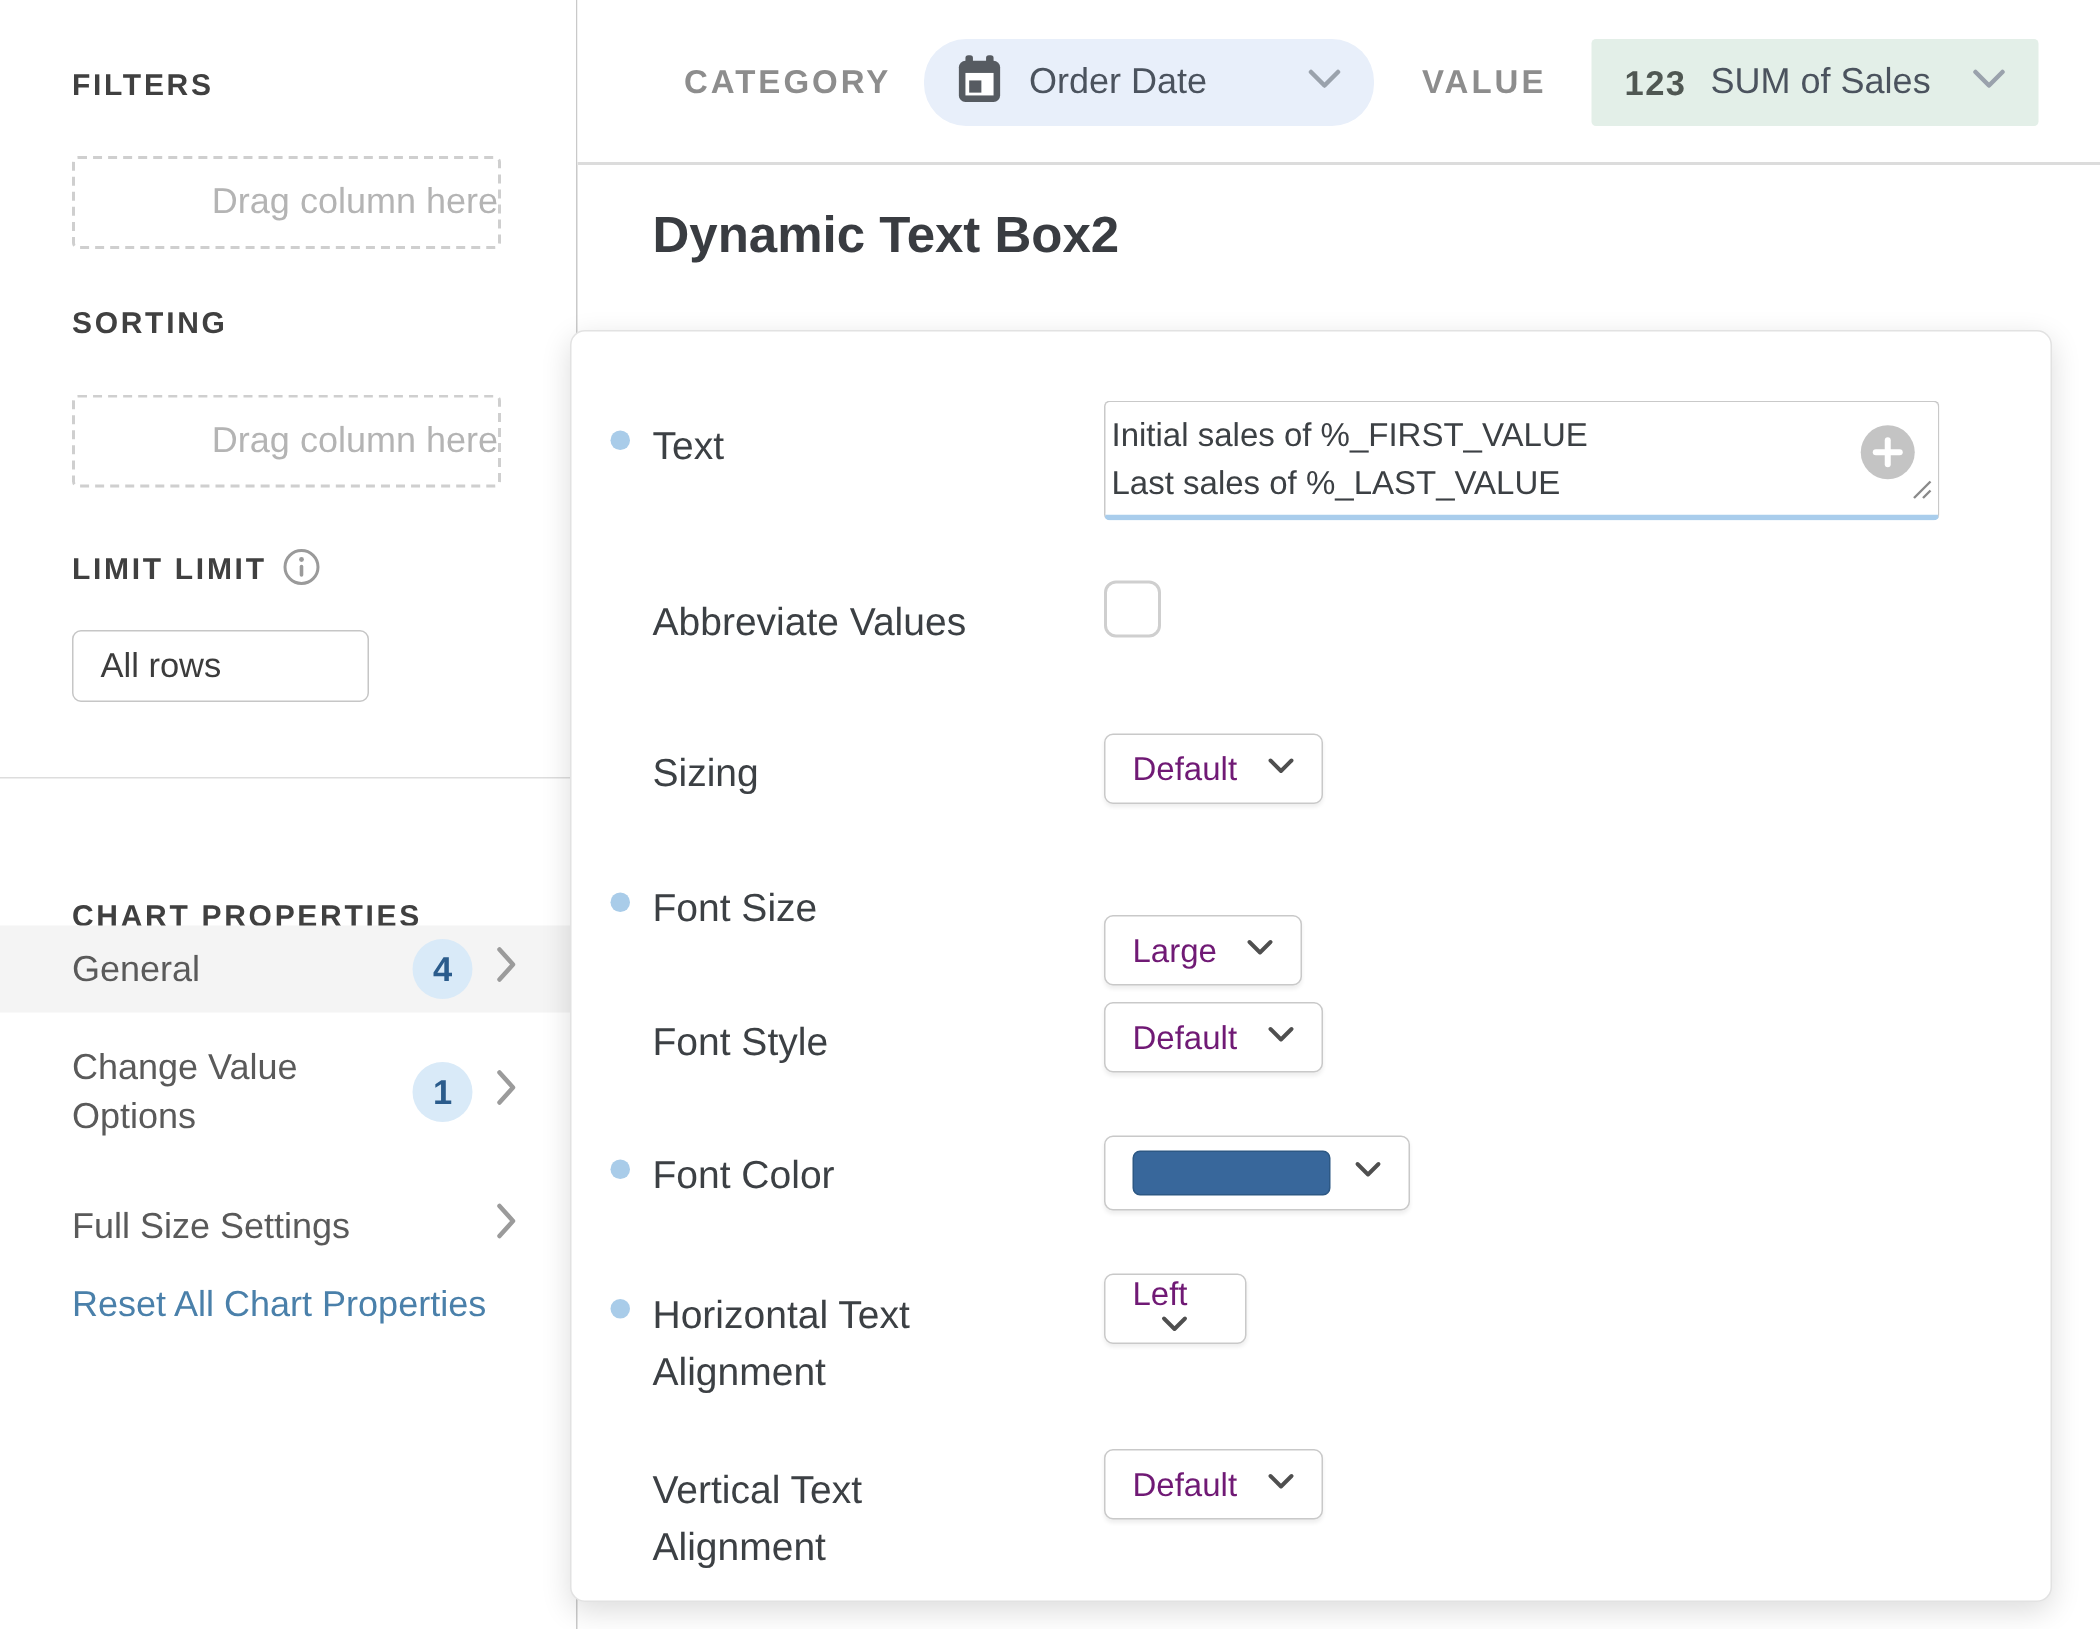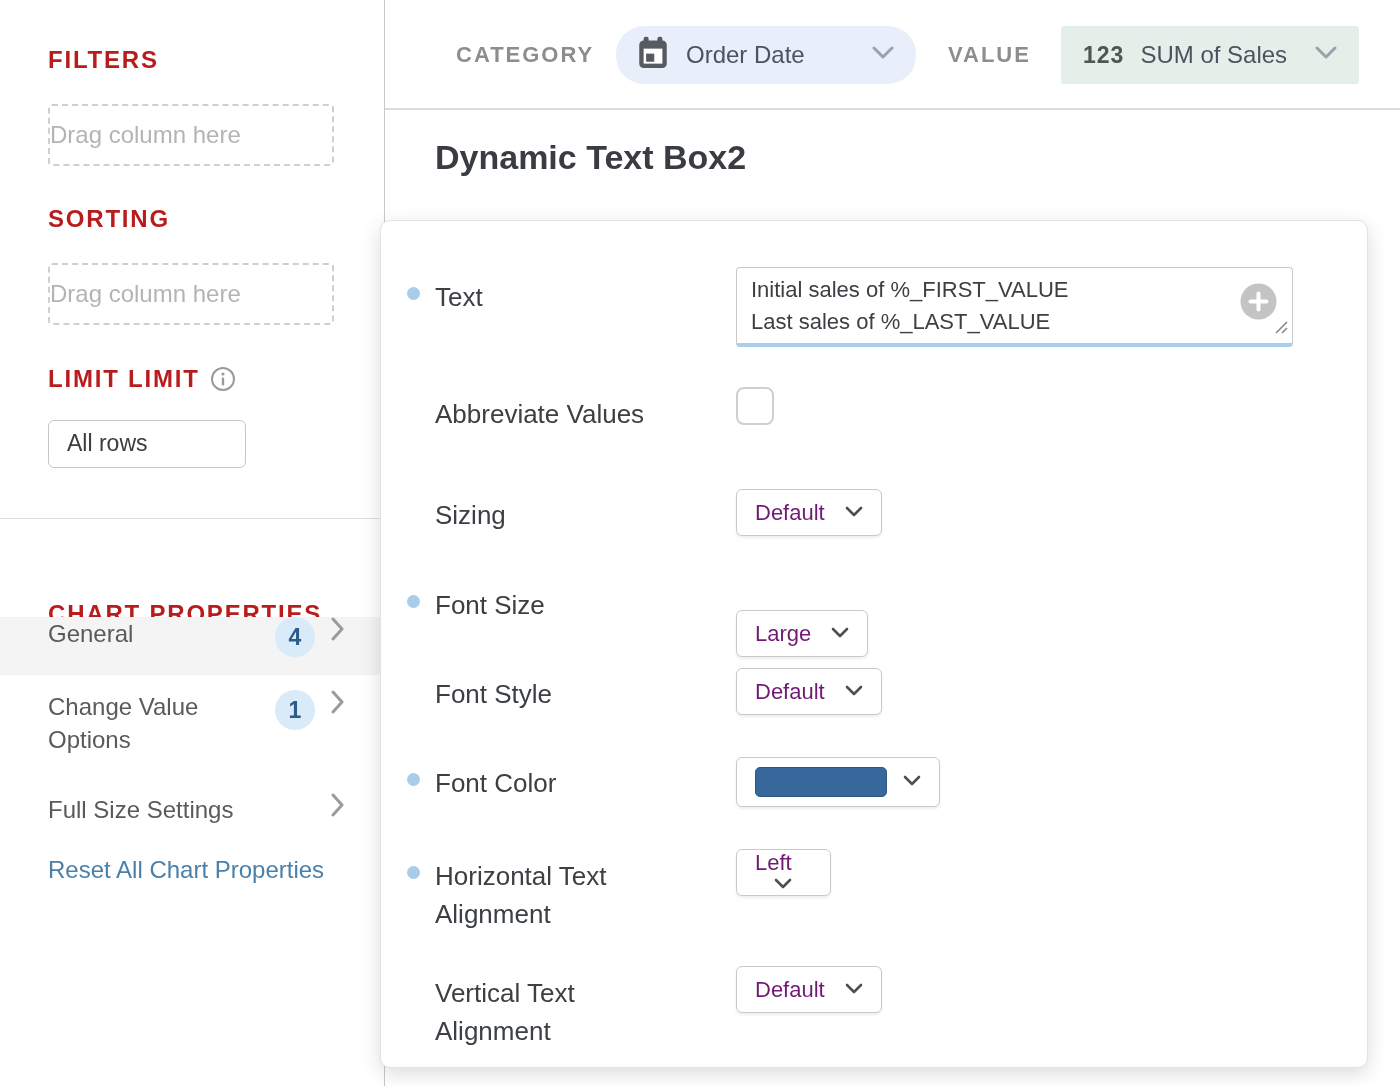--- a/index.html
+++ b/index.html
@@ -10,38 +10,38 @@
     color: #3c4044;
     overflow: hidden;
   }
   #app { position: relative; width: 1400px; height: 1086px; background:#fff; }
 
   
   .v-divider { position:absolute; left:384px; top:0; width:1px; height:1086px; background:#c9c9c9; z-index:1; }
 
   
   .sidebar { position:absolute; left:0; top:0; width:384px; height:1086px; background:#fff; z-index:2; }
-  .side-label { position:absolute; left:48px; font-size:24px; font-weight:700; letter-spacing:1.8px; color:#b91c1c; }
+  .side-label { position:absolute; left:48px; font-size:20px; font-weight:700; letter-spacing:1.8px; color:#404040; }
   .dropzone {
     position:absolute; left:48px; width:286px; height:62px;
     border:2px dashed #cfcfcf; border-radius:4px;
-    display:flex; align-items:center; justify-content:flex-start;
+    display:flex; align-items:center; justify-content:flex-end;
     font-size:24px; color:#b4b4b4; background:#fff;
   }
   .info-icon { display:inline-block; vertical-align:-5px; margin-left:10px; }
   .allrows {
     position:absolute; left:48px; top:420px; width:198px; height:48px;
     border:1.5px solid #c6c6c6; border-radius:6px; background:#fff;
     font-size:23px; color:#3c3c3c; line-height:45px; padding-left:18px;
   }
   .side-divider { position:absolute; left:0; top:518px; width:383px; height:1px; background:#dddddd; }
 
   .prop-row {
     position:absolute; left:0; width:383px;
-    display:flex; padding:0 38px 0 48px;
+    display:flex; align-items:center; padding:0 38px 0 48px;
     font-size:24px; color:#5a5a5a; cursor:pointer;
   }
   .prop-row.selected { background:#f4f4f4; }
   .prop-label { line-height:33px; }
   .badge {
     margin-left:auto; width:40px; height:40px; border-radius:50%;
     background:#d9eaf8; color:#2b5c8c; font-size:23px; font-weight:700;
     display:flex; align-items:center; justify-content:center; flex:0 0 auto;
   }
   .badge.hidden { visibility:hidden; }
@@ -70,21 +70,21 @@
     z-index:5;
   }
   .bullet { position:absolute; left:26px; width:13px; height:13px; border-radius:50%; background:#a9cce9; }
   .p-label { position:absolute; left:54px; width:285px; font-size:26px; line-height:38px; color:#3c4044; }
 
   .textarea-wrap { position:absolute; left:355px; top:46px; width:557px; height:80px; }
   .p-textarea {
     width:557px; height:80px; resize:none;
     border:1px solid #c9c9c9; border-bottom:4px solid #a9cdec; border-radius:4px;
     font-family:"Liberation Sans","DejaVu Sans",sans-serif;
-    font-size:22px; line-height:32px; color:#3c4044; padding:6px 14px;
+    font-size:22px; line-height:32px; color:#3c4044; padding:6px 4px;
     outline:none; background:#fff; overflow:hidden;
   }
   .plus-btn { position:absolute; right:16px; top:16px; width:37px; height:37px; cursor:pointer; }
   .resize-grip { position:absolute; right:4px; bottom:8px; }
 
   .checkbox {
     position:absolute; left:355px; top:166px; width:38px; height:38px;
     border:2px solid #cfcfcf; border-radius:8px; background:#fff; cursor:pointer;
   }
 

